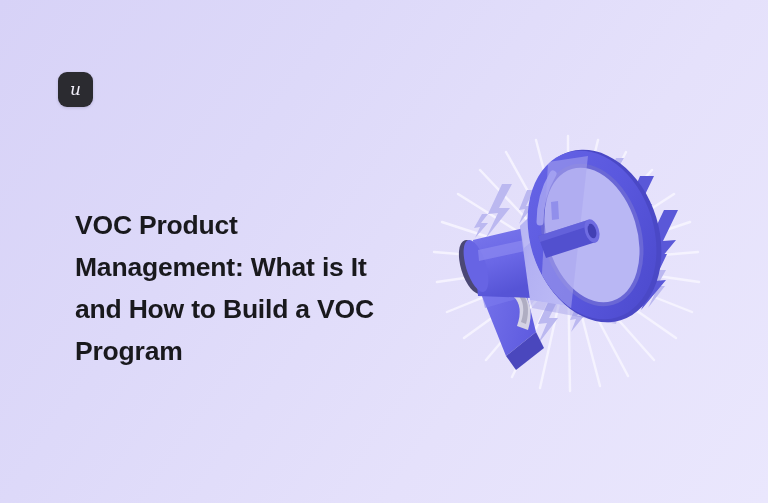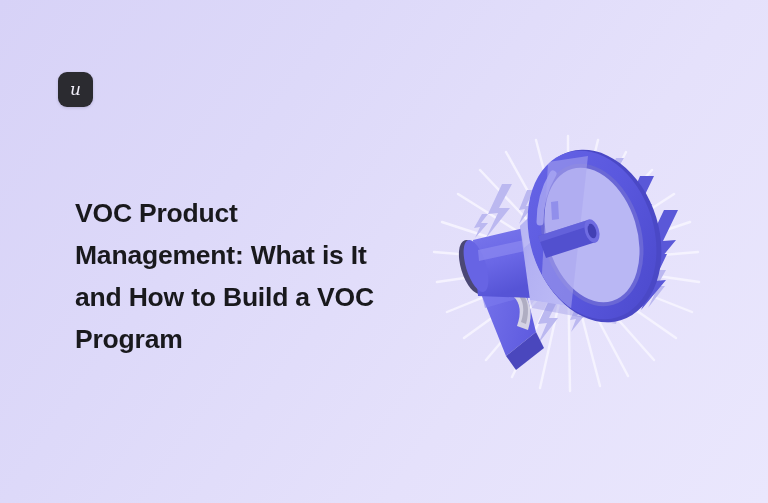--- a/index.html
+++ b/index.html
@@ -41,21 +41,21 @@
     line-height: 1;
     letter-spacing: 0;
     user-select: none;
     transform: translateY(-0.5px);
   }
 
   
   .title {
     position: absolute;
     left: 75px;
-    top: 192px;
+    top: 204px;
     width: 320px;
     margin: 0;
     color: #19191d;
     font-family: "Liberation Sans", sans-serif;
     font-weight: bold;
     font-size: 26.5px;
     line-height: 42px;
     letter-spacing: -0.2px;
     white-space: pre-line;
   }

